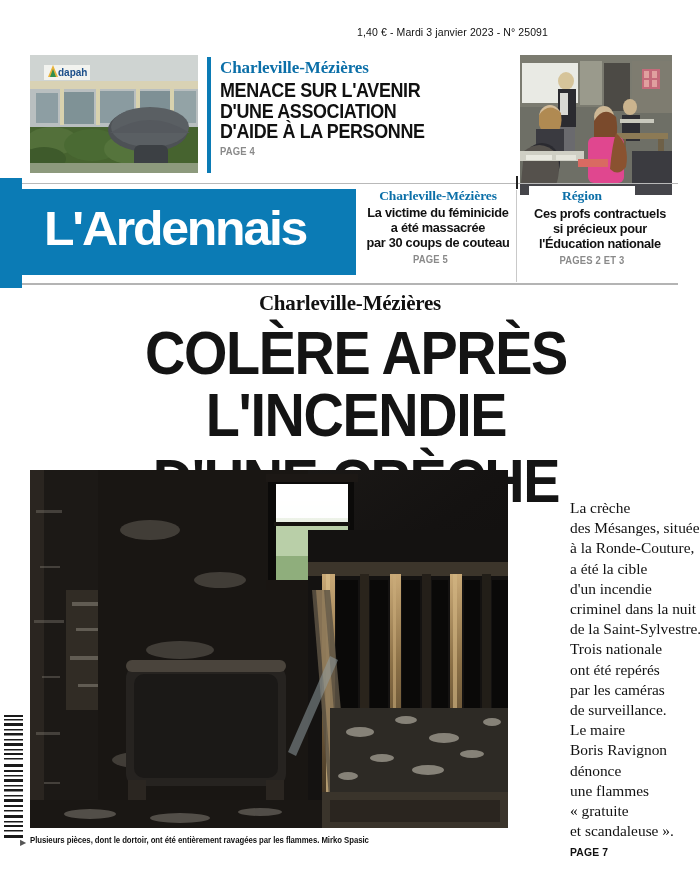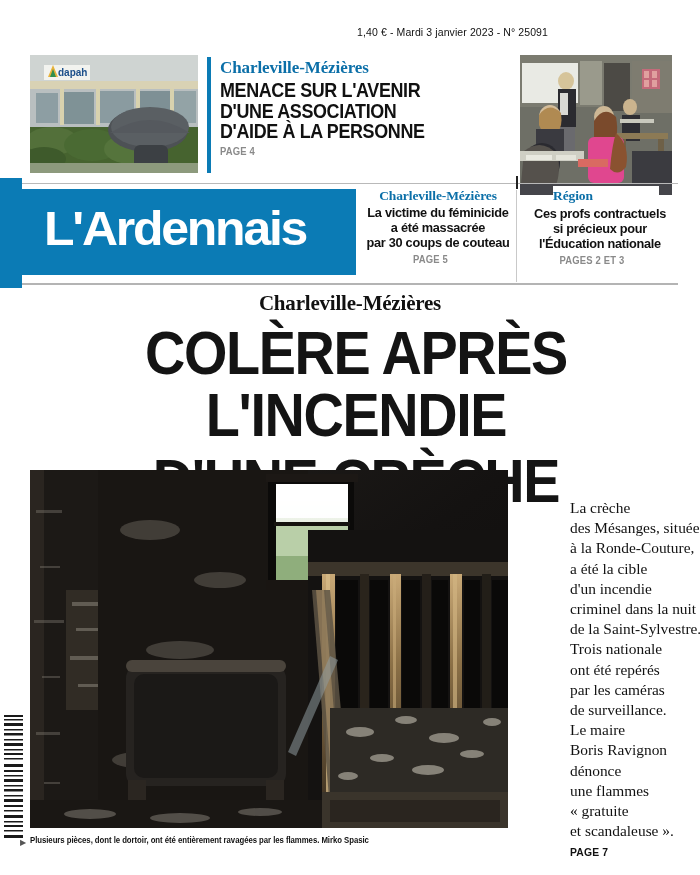--- a/index.html
+++ b/index.html
@@ -101,22 +101,22 @@
     font-size: 13.3px; line-height: 15.2px; color: #111;
     letter-spacing: -.3px; transform: scaleX(.96); transform-origin: center center;
     margin-top: 1px;
   }
   .mid-teaser .page-ref { text-align: center; transform: scaleX(.9); margin-top: 2px; }
   .vert-divider {
     position: absolute; left: 516px; top: 190px; width: 1px; height: 92px; background:#c9c9c9;
   }
 
   .region-box {
-    position: absolute; left: 553px; top: 186px; width: 106px; height: 19px;
-    background: #fff; display: flex; align-items: center; justify-content: flex-start;
+    position: absolute; left: 529px; top: 186px; width: 106px; height: 19px;
+    background: #fff; display: flex; align-items: center; justify-content: center;
   }
   .region-box .kicker { font-size: 13.5px; }
   .right-teaser {
     position: absolute; left: 520px; top: 206px; width: 160px; text-align: center;
   }
   .right-teaser .lines {
     font-family: "Liberation Sans", sans-serif; font-weight: bold;
     font-size: 13.3px; line-height: 15.2px; color: #111;
     letter-spacing: -.3px; transform: scaleX(.96); transform-origin: center center;
   }

